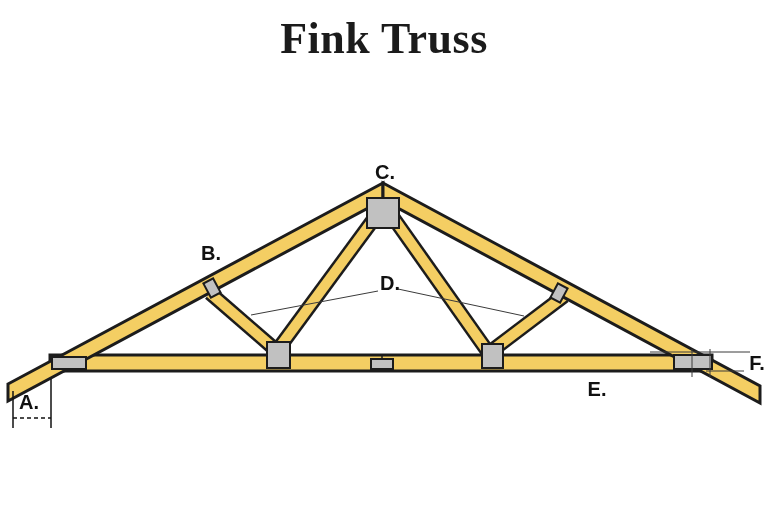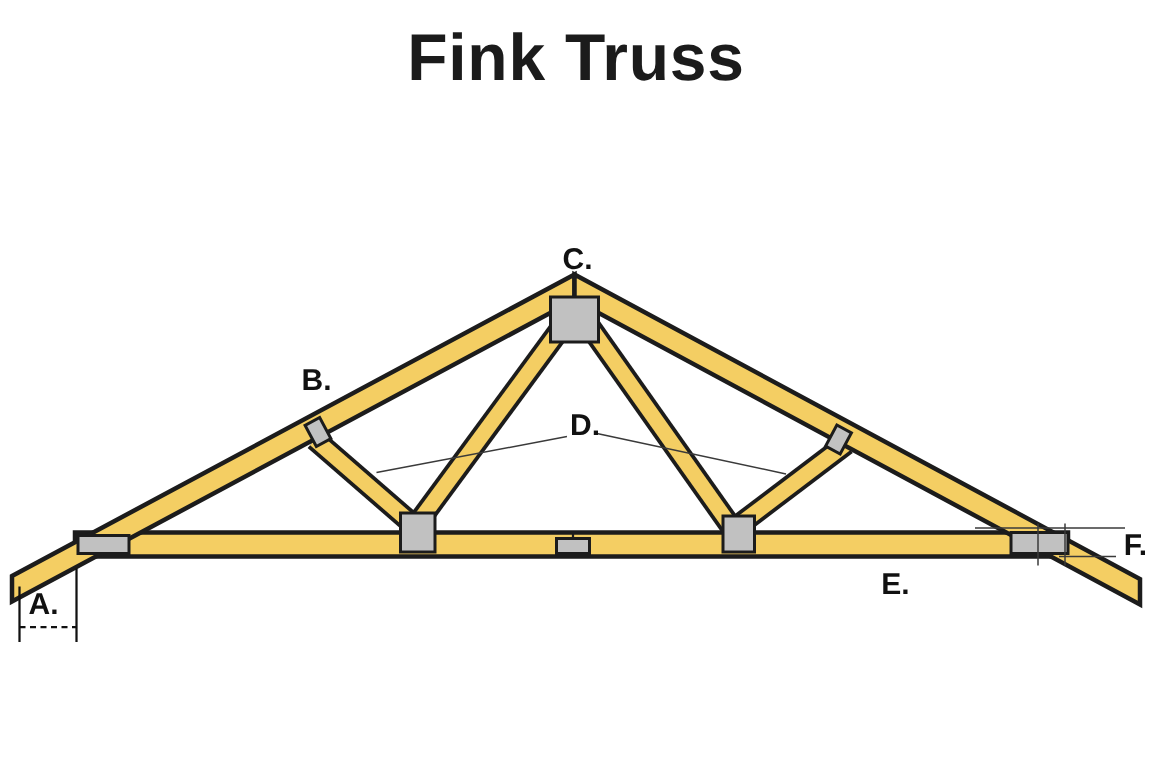--- a/index.html
+++ b/index.html
@@ -1,21 +1,21 @@
 <!DOCTYPE html>
 <html><head>
 <meta charset="utf-8">
 <style>
   html,body{margin:0;padding:0;}
   body{background:#ffffff;font-family:"Liberation Sans",sans-serif;}
   .page{position:relative;width:768px;height:513px;background:#ffffff;overflow:hidden;}
   .title{
     position:absolute;top:14px;left:0;width:768px;
     text-align:center;margin:0;
-    font-family:Liberation Sans, sans-serif;
+    font-family:Liberation Serif, serif;
     font-weight:bold;font-size:44px;line-height:1.15;color:#1b1b1b;
     letter-spacing:0.5px;
   }
   svg.diagram{position:absolute;left:0;top:0;}
   .outlined{stroke:#1c1c1c;stroke-width:3;stroke-linejoin:miter;}
   .web-under{stroke:#1c1c1c;stroke-width:15;fill:none;}
   .web-over{stroke-width:10;fill:none;}
   .plate-stroke{stroke:#1c1c1c;stroke-width:2;}
   .thinline{stroke:#3a3a3a;stroke-width:1;fill:none;}
   .joint{stroke:#1c1c1c;stroke-width:1.5;fill:none;}

